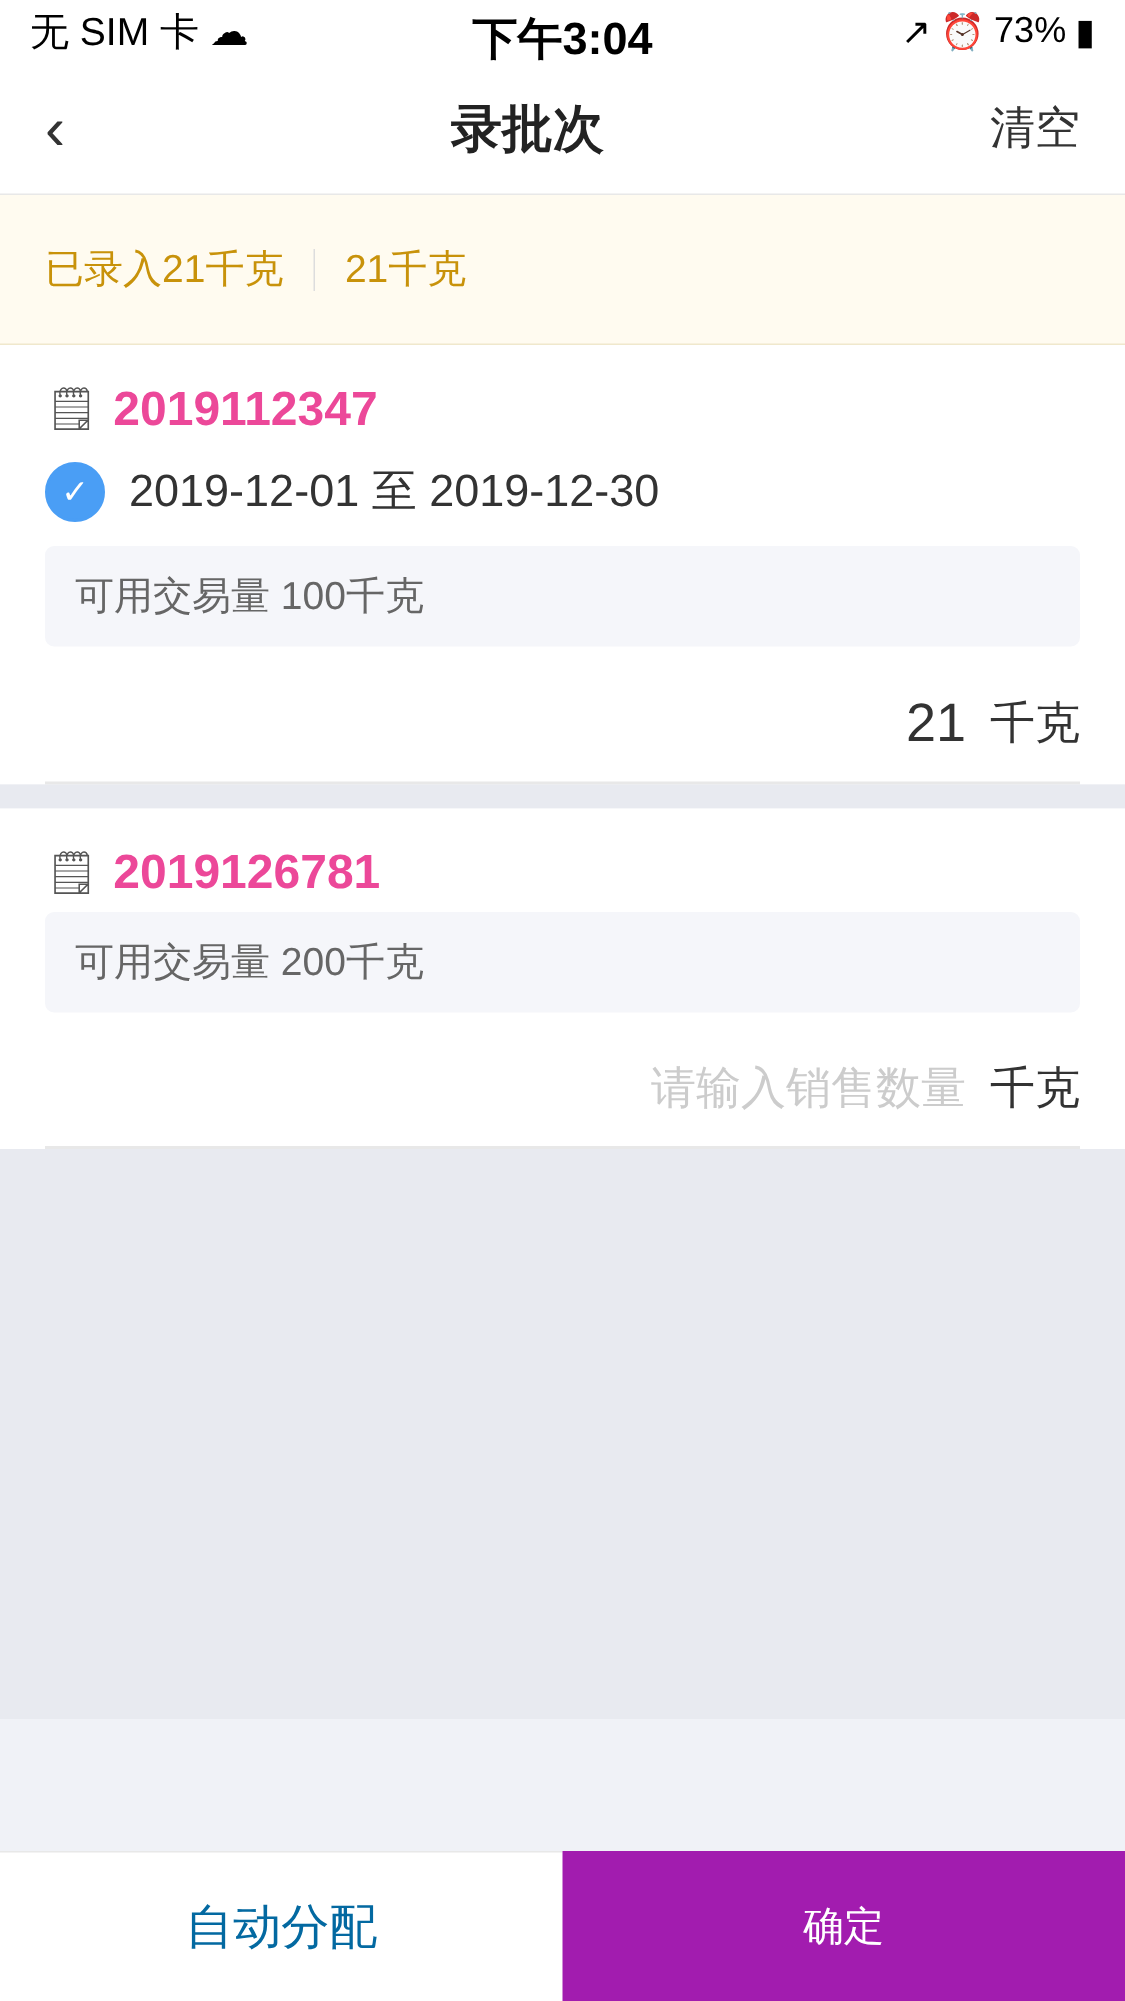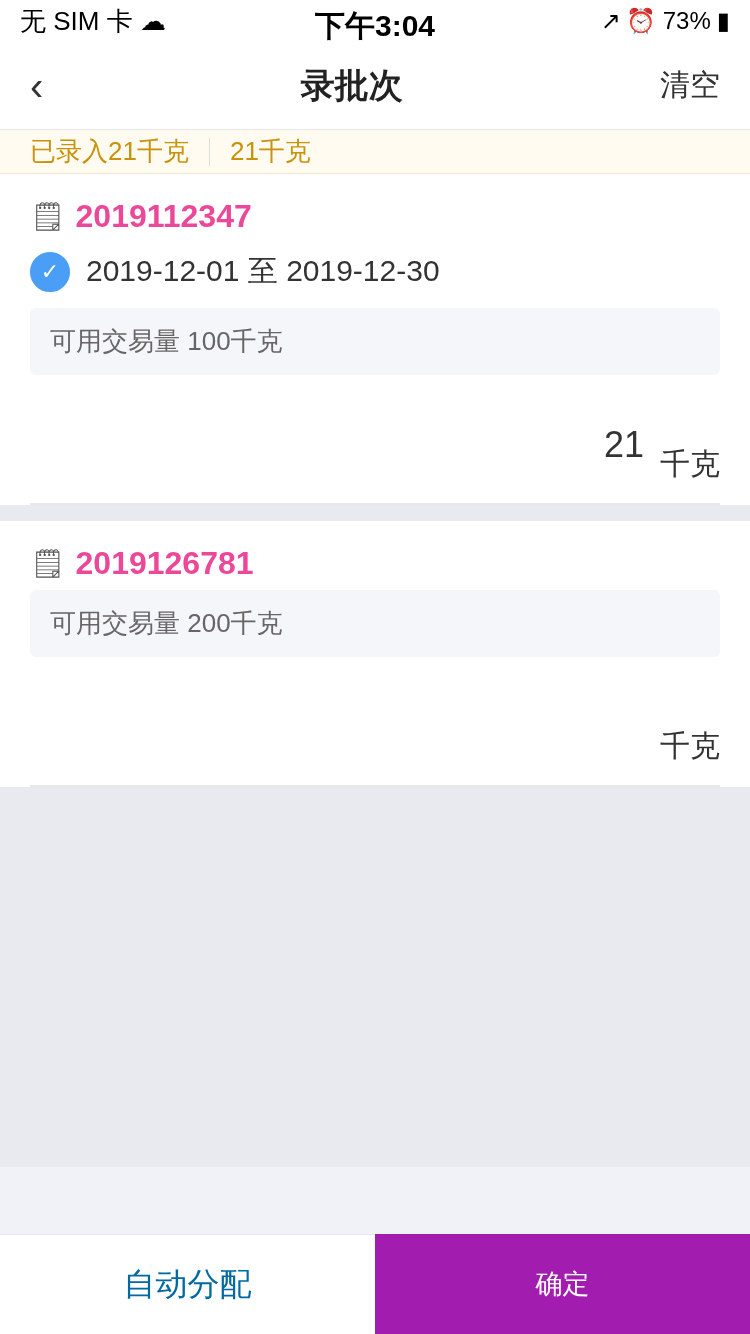--- a/index.html
+++ b/index.html
@@ -67,21 +67,21 @@
     }
     .nav-clear {
       font-size: 30px;
       color: #333;
       cursor: pointer;
     }
 
     
     .summary-bar {
       background: #fffbf0;
-      padding: 4px 30px;
+      padding: 32px 30px;
       display: flex;
       align-items: center;
       gap: 20px;
       border-bottom: 1px solid #f0e8cc;
     }
     .summary-label {
       font-size: 26px;
       color: #c8920a;
     }
     .summary-divider {
@@ -166,21 +166,20 @@
       gap: 16px;
     }
     .quantity-value-display {
       font-size: 36px;
       color: #333;
       font-weight: 500;
     }
     .quantity-unit {
       font-size: 30px;
       color: #333;
-      margin-top: 39px;
     }
 
     .card-divider {
       height: 2px;
       background: #e8e8e8;
       margin: 0 30px;
     }
 
     
     .section-separator {
@@ -293,20 +292,21 @@
 
   <div class="batch-card">
     <div class="batch-header">
       <span class="batch-icon">🗒</span>
       <span class="batch-id">2019126781</span>
     </div>
     <div class="avail-row">
       <span class="avail-text">可用交易量 200千克</span>
     </div>
     <div class="quantity-row">
+      <span class="quantity-placeholder">请输入销售数量</span>
       <span class="quantity-unit">千克</span>
     </div>
     <div class="card-divider"></div>
   </div>
 
   <div class="empty-area"></div>
 
 </div>
 
 <div class="bottom-bar">

